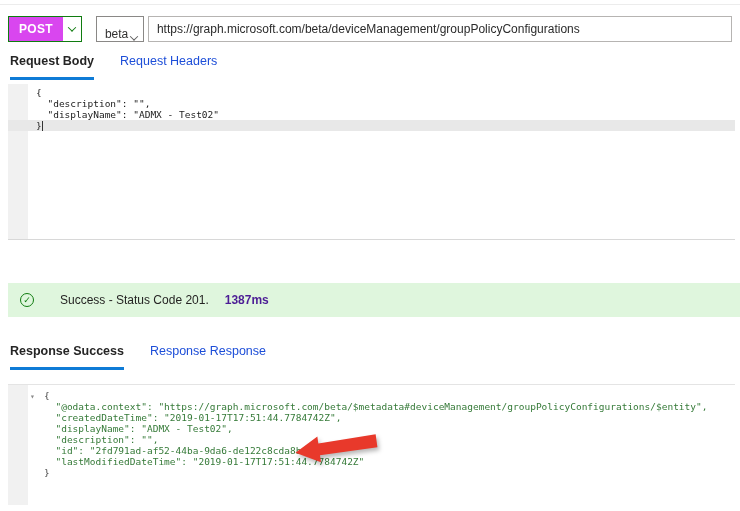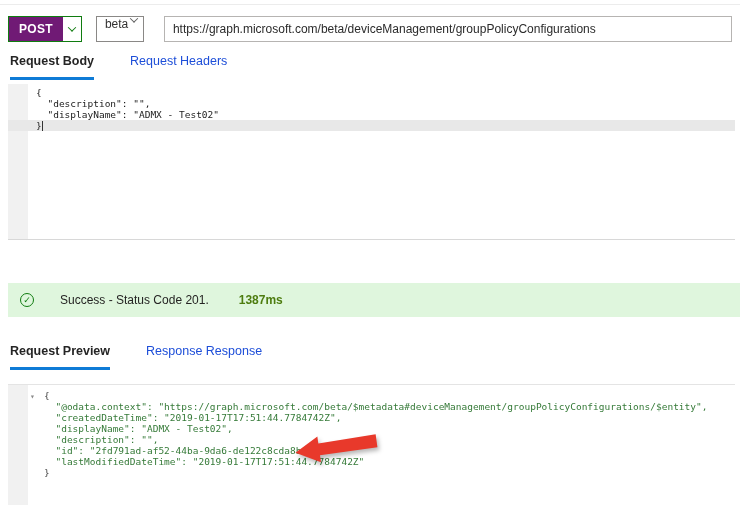--- a/index.html
+++ b/index.html
@@ -3,47 +3,47 @@
 <meta charset="utf-8">
 <style>
   * { margin:0; padding:0; box-sizing:border-box; }
   html,body { width:740px; height:511px; background:#fff; font-family:"Liberation Sans", sans-serif; position:relative; overflow:hidden; }
 
   .topline { position:absolute; top:4px; left:0; right:0; height:1px; background:#ececec; }
 
   
   .request-bar { position:absolute; top:16px; left:8px; right:8px; height:26px; display:flex; align-items:stretch; }
   .method-select { display:flex; border:1px solid #107c10; height:26px; cursor:pointer; }
-  .method-label { background:#701a75; color:#fff; font-size:12px; font-weight:bold; display:flex; align-items:center; padding:0 10px; letter-spacing:.3px; }
+  .method-label { background:#d946ef; color:#fff; font-size:12px; font-weight:bold; display:flex; align-items:center; padding:0 10px; letter-spacing:.3px; }
   .method-caret-box { width:18px; background:#fff; display:flex; align-items:center; justify-content:center; }
   .chev { width:6px; height:6px; border-right:1.4px solid #107c10; border-bottom:1.4px solid #107c10; transform:rotate(45deg) translate(-1px,-1px); }
   .chev.gray { border-color:#5f5f5f; }
-  .version-select { margin-left:14px; width:48px; border:1px solid #8a8886; background:#fff; display:flex; align-items:flex-start; justify-content:space-between; padding:0 6px 0 8px; font-size:12px; color:#323130; cursor:pointer; }
-  .url-input { flex:1; margin-left:20px; border:1px solid #b6b4b2; background:#fff; font-size:12px; color:#2b2b2b; padding:0 8px; font-family:"Liberation Sans", sans-serif; outline:none; }
+  .version-select { margin-left:14px; width:48px; border:1px solid #8a8886; background:#fff; display:flex; align-items:flex-end; justify-content:space-between; padding:0 6px 0 8px; font-size:12px; color:#323130; cursor:pointer; }
+  .url-input { flex:1; margin-left:4px; border:1px solid #b6b4b2; background:#fff; font-size:12px; color:#2b2b2b; padding:0 8px; font-family:"Liberation Sans", sans-serif; outline:none; }
 
   
-  .tabs { position:absolute; left:10px; display:flex; gap:36px; font-size:12.5px; }
+  .tabs { position:absolute; left:10px; display:flex; gap:26px; font-size:12.5px; }
   .tabs.req { top:54px; }
   .tabs.resp { top:344px; }
   .tab { padding-bottom:9px; color:#1d4ed8; cursor:pointer; }
   .tab.active { color:#252525; font-weight:bold; border-bottom:3px solid #0f7bd6; }
 
   
   .editor { position:absolute; top:84px; left:8px; right:5px; height:156px; background:#fff; border-bottom:1px solid #d8d8d8; font-family:"DejaVu Sans Mono", monospace; font-size:9.5px; line-height:11px; }
   .gutter { position:absolute; top:0; bottom:0; left:0; width:20px; background:#f1f1f1; }
   .code-lines { position:relative; padding-top:3px; }
   .code-row { white-space:pre; padding-left:28px; color:#1b1b1b; height:11px; }
   .code-row.hl { background:#e8e8e8; }
   .cursor { display:inline-block; width:1px; height:10px; background:#333; vertical-align:-2px; }
 
   
   .banner { position:absolute; top:283px; left:8px; right:0; height:34px; background:#dff6dd; display:flex; align-items:center; padding-left:12px; }
   .check-circle { width:14px; height:14px; border:1px solid #107c10; border-radius:50%; color:#107c10; font-size:9px; line-height:12px; text-align:center; flex:none; }
   .banner-msg { margin-left:26px; font-size:12px; color:#252423; }
-  .banner-time { margin-left:30px; font-size:12px; font-weight:bold; color:#4d7c0f; }
+  .banner-time { margin-left:16px; font-size:12px; font-weight:bold; color:#4c1d95; }
 
   
   .viewer { position:absolute; top:384px; left:8px; right:5px; height:121px; background:#fff; border-top:1px solid #e4e4e4; font-family:"DejaVu Sans Mono", monospace; font-size:9.5px; line-height:11px; }
   .viewer .json-lines { position:relative; padding-top:5px; }
   .json-row { white-space:pre; padding-left:36px; color:#357a38; height:11px; }
   .json-row.brace { color:#444; }
   .caret { position:absolute; left:22px; top:6px; color:#8a8a8a; font-size:8px; cursor:pointer; }
 
   
   .arrow-annotation { position:absolute; left:293px; top:429px; width:88px; height:36px; filter:drop-shadow(2px 3px 2px rgba(0,0,0,.28)); pointer-events:none; }
@@ -82,21 +82,21 @@
   </div>
 </div>
 
 <div class="banner">
   <span class="check-circle">✓</span>
   <span class="banner-msg">Success - Status Code 201.</span>
   <span class="banner-time">1387ms</span>
 </div>
 
 <div class="tabs resp">
-  <span class="tab active">Request Preview</span>
+  <span class="tab active">Response Success</span>
   <span class="tab">Response Response</span>
 </div>
 
 <div class="viewer">
   <div class="gutter"></div>
   <span class="caret">▾</span>
   <div class="json-lines">
     <div class="json-row brace">{</div>
     <div class="json-row">  "@odata.context": "https://graph.microsoft.com/beta/$metadata#deviceManagement/groupPolicyConfigurations/$entity",</div>
     <div class="json-row">  "createdDateTime": "2019-01-17T17:51:44.7784742Z",</div>

